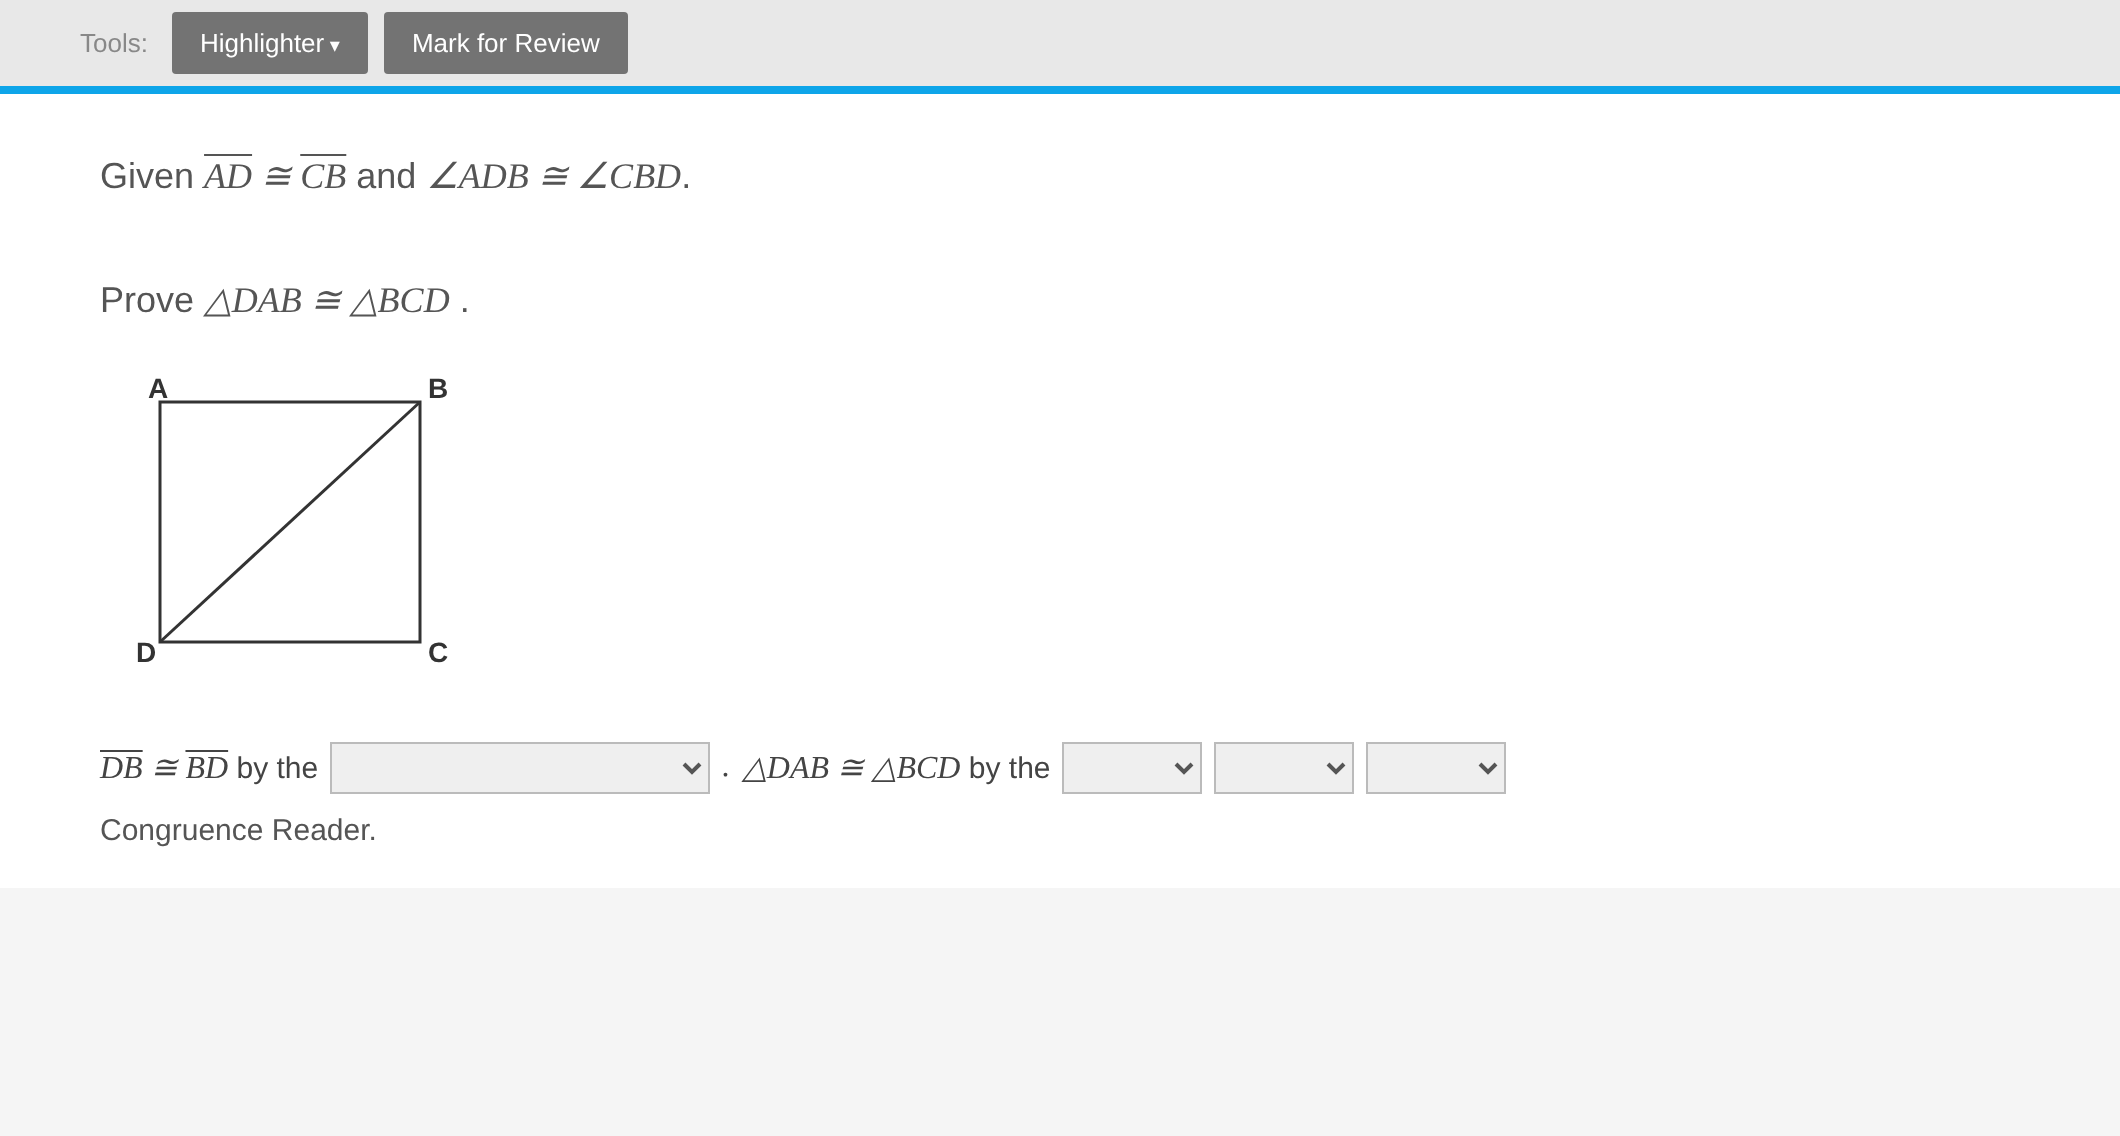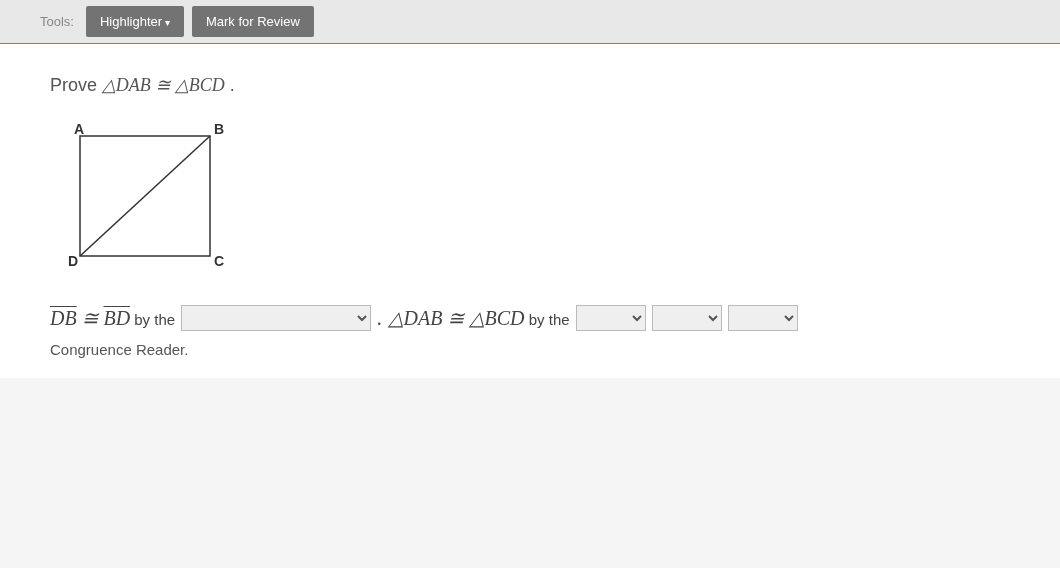--- a/index.html
+++ b/index.html
@@ -8,21 +8,21 @@
       background: #f5f5f5;
       width: 1060px;
       height: 568px;
       overflow: hidden;
     }
     .toolbar {
       display: flex;
       gap: 8px;
       padding: 6px 40px;
       background: #e8e8e8;
-      border-bottom: 1px solid #0ea5e9;
+      border-bottom: 4px solid #0ea5e9;
       align-items: center;
     }
     .toolbar-label {
       color: #888;
       font-size: 13px;
       margin-right: 4px;
     }
     .tool-btn {
       background: #737373;
       color: #fff;
@@ -68,21 +68,21 @@
     }
     .statement-row {
       display: flex;
       flex-wrap: wrap;
       align-items: center;
       gap: 6px;
       font-size: 15px;
       color: #444;
       margin-bottom: 10px;
     }
-    .statement-row .math { font-size: 20px; }
+    .statement-row .math { font-size: 16px; }
     select.dd {
       height: 26px;
       background: #efefef;
       border: 1px solid #bbb;
       font-size: 13px;
       color: #555;
       padding: 2px 4px;
     }
     .dd-wide { width: 190px; }
     .dd-small { width: 70px; }
@@ -95,20 +95,23 @@
 <body>
 
 <div class="toolbar">
   <span class="toolbar-label">Tools:</span>
   <button class="tool-btn dropdown">Highlighter</button>
   <button class="tool-btn">Mark for Review</button>
 </div>
 
 <div class="content">
 
+  <div class="given-line">
+    <span>Given </span><span class="math overline">AD</span><span class="math"> ≅ </span><span class="math overline">CB</span><span> and </span><span class="math">∠ADB</span><span class="math"> ≅ </span><span class="math">∠CBD</span><span>.</span>
+  </div>
 
   <div class="prove-line">
     <span>Prove </span><span class="math">△DAB</span><span class="math"> ≅ </span><span class="math">△BCD</span><span> .</span>
   </div>
 
   <div class="figure">
     <svg width="170" height="160" viewBox="0 0 170 160">
       <rect x="20" y="20" width="130" height="120" fill="none" stroke="#333" stroke-width="1.5"></rect>
       <line x1="20" y1="140" x2="150" y2="20" stroke="#333" stroke-width="1.5"></line>
       <text x="14" y="18" font-size="14" font-weight="bold" fill="#333">A</text>

